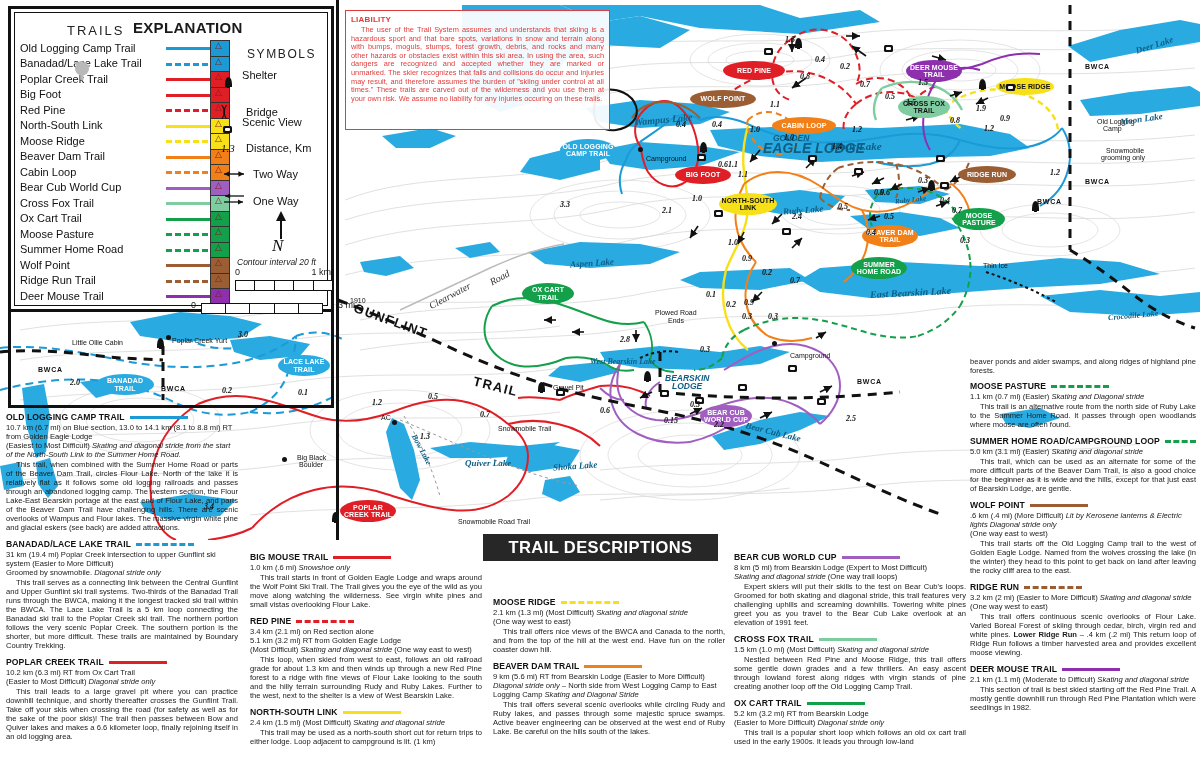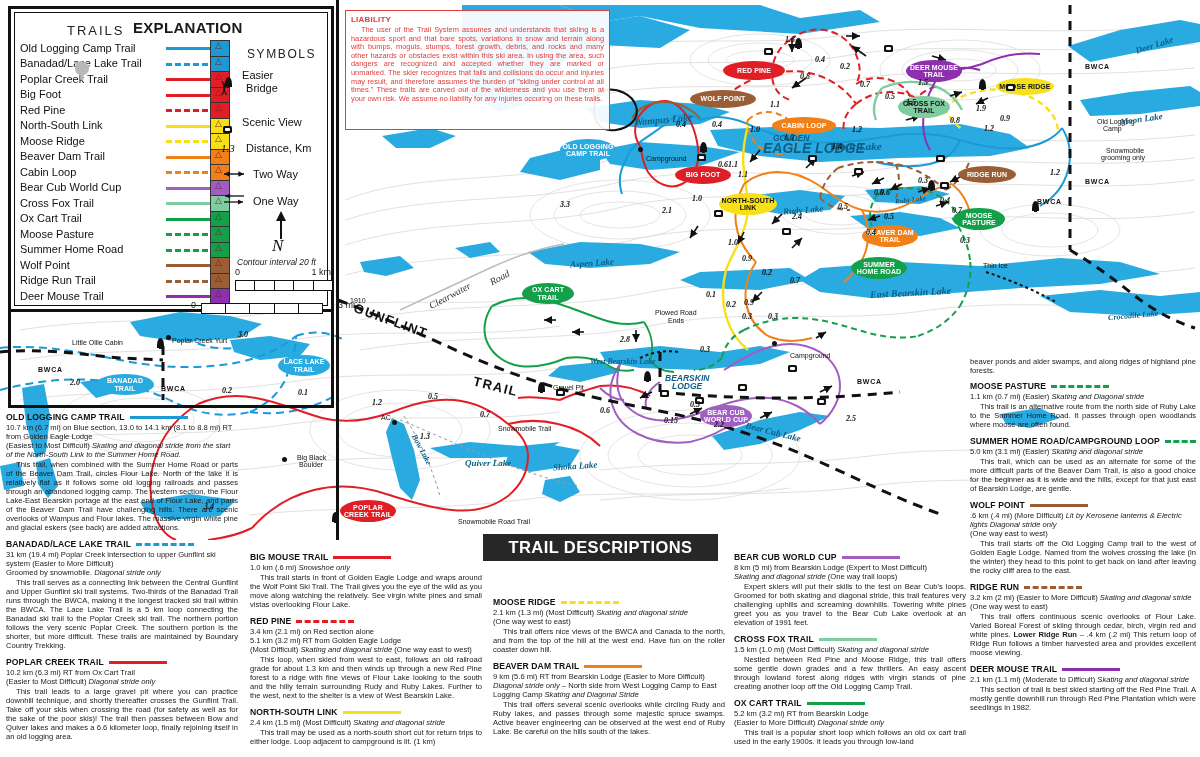--- a/index.html
+++ b/index.html
@@ -660,23 +660,23 @@
             <circle cx="8" cy="1.5" r="1.8" fill="#b9b9b9"></circle>
             <circle cx="12" cy="2.5" r="1.8" fill="#b9b9b9"></circle>
             <circle cx="15" cy="5" r="1.6" fill="#b9b9b9"></circle>
           </svg></div>
       </div>
 
     <div class="sym-row" style="left:210px;top:60px;width:110px;">
       <span style="display:inline-block;position:relative;width:18px;">
         <span class="shelter" style="left:4px;top:-2px;"></span>
       </span>
-      <span>Easier</span>
+      <span>Shelter</span>
     </div>
-    <div class="sym-row" style="left:210px;top:70px;width:110px;">
+    <div class="sym-row" style="left:210px;top:94px;width:110px;">
       <span style="display:inline-block;width:18px;font-size:14px;letter-spacing:-3px;">)(</span>
       <span style="margin-left:4px;">Bridge</span>
     </div>
     <div class="sym-row" style="left:210px;top:107px;width:120px;">
       <span style="display:inline-block;position:relative;width:18px;">
         <span class="scenic" style="left:2px;top:0px;"></span>
       </span>
       <span>Scenic View</span>
     </div>
     <div class="sym-row" style="left:210px;top:133px;width:130px;">
@@ -787,21 +787,21 @@
           <div class="d-body">This trail leads to a large gravel pit where you can practice downhill technique, and shortly thereafter crosses the Gunflint Trail. Take off your skis when crossing the road (for safety as well as for the sake of the poor skis)! The trail then passes between Bow and Quiver lakes and makes a 6.6 kilometer loop, finally rejoining itself in an old logging area.</div>
         </div>
       </div>
     <div class="col c2" id="col2">
         <div class="d-entry">
           <div class="d-head">
             <b>BIG MOUSE TRAIL</b>
             <div class="d-line" style="border-top-color: rgb(224, 30, 38);"></div>
           </div>
           <div class="d-sub">1.0 km (.6 mi)  <i>Snowshoe only</i></div>
-          <div class="d-body">This trail starts in front of Golden Eagle Lodge and wraps around the Wolf Point Ski Trail. The Trail gives you the eye of the wild as you move along watching the relatively. See virgin white pines and small vistas overlooking Flour Lake.</div>
+          <div class="d-body">This trail starts in front of Golden Eagle Lodge and wraps around the Wolf Point Ski Trail. The Trail gives you the eye of the wild as you move along watching the wilderness. See virgin white pines and small vistas overlooking Flour Lake.</div>
         </div>
         <div class="d-entry">
           <div class="d-head">
             <b>RED PINE</b>
             <div class="d-line dash" style="border-top-color: rgb(224, 30, 38);"></div>
           </div>
           <div class="d-sub">3.4 km (2.1 mi) on Red section alone<br>5.1 km (3.2 mi) RT from Golden Eagle Lodge<br>(Most Difficult) <i>Skating and diagonal stride</i> (One way east to west)</div>
           <div class="d-body">This loop, when skied from west to east, follows an old railroad grade for about 1.3 km and then winds up through a new Red Pine forest to a ridge with fine views of Flour Lake looking to the south and the hilly terrain surrounding Rudy and Ruby Lakes. Further to the west, next to the shelter is a view of West Bearskin Lake.</div>
         </div>
         <div class="d-entry">

